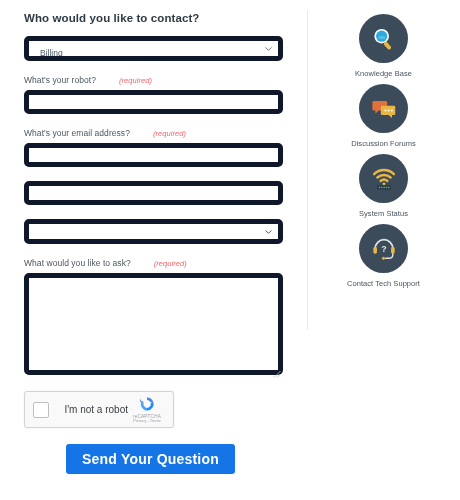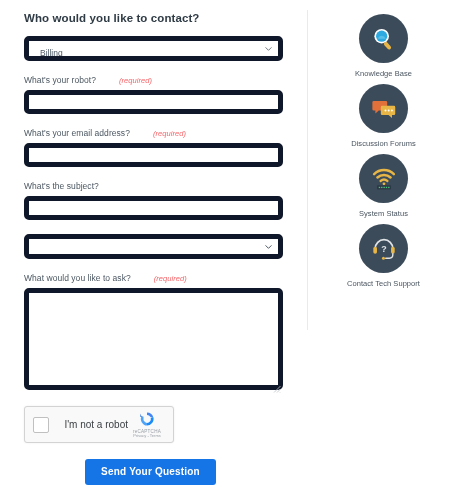--- a/index.html
+++ b/index.html
@@ -172,21 +172,21 @@
     display: flex;
     justify-content: center;
     padding-right: 24px;
   }
   .submit-btn {
     background: #1574e6;
     color: #ffffff;
     border: none;
     border-radius: 3px;
     font-family: "Liberation Sans", sans-serif;
-    font-size: 10px;
+    font-size: 14px;
     font-weight: bold;
     padding: 8px 16px;
     letter-spacing: 0.2px;
     cursor: pointer;
     line-height: 1;
     margin-left: 18px;
   }
 
   
   .divider {
@@ -259,23 +259,20 @@
       </div>
 
       <div class="field">
         <label class="field-label">
           <span>What's your email address?</span><span class="req">(required)</span>
         </label>
         <input class="control text-input" type="text" value="" style="">
       </div>
 
       <div class="field">
-        <label class="field-label">
-          <span>What's the subject?</span><span class="req"></span>
-        </label>
         <input class="control text-input" type="text" value="" style="">
       </div>
 
       <div class="field">
         <div class="select-wrap">
           <div class="control select-box"></div>
           <span class="chev">
             <svg viewBox="0 0 10 6" width="7" height="4">
                 <path d="M1 1 L5 5 L9 1" fill="none" stroke="#2e3d4f" stroke-width="1.3" stroke-linecap="round" stroke-linejoin="round"></path>
               </svg>

